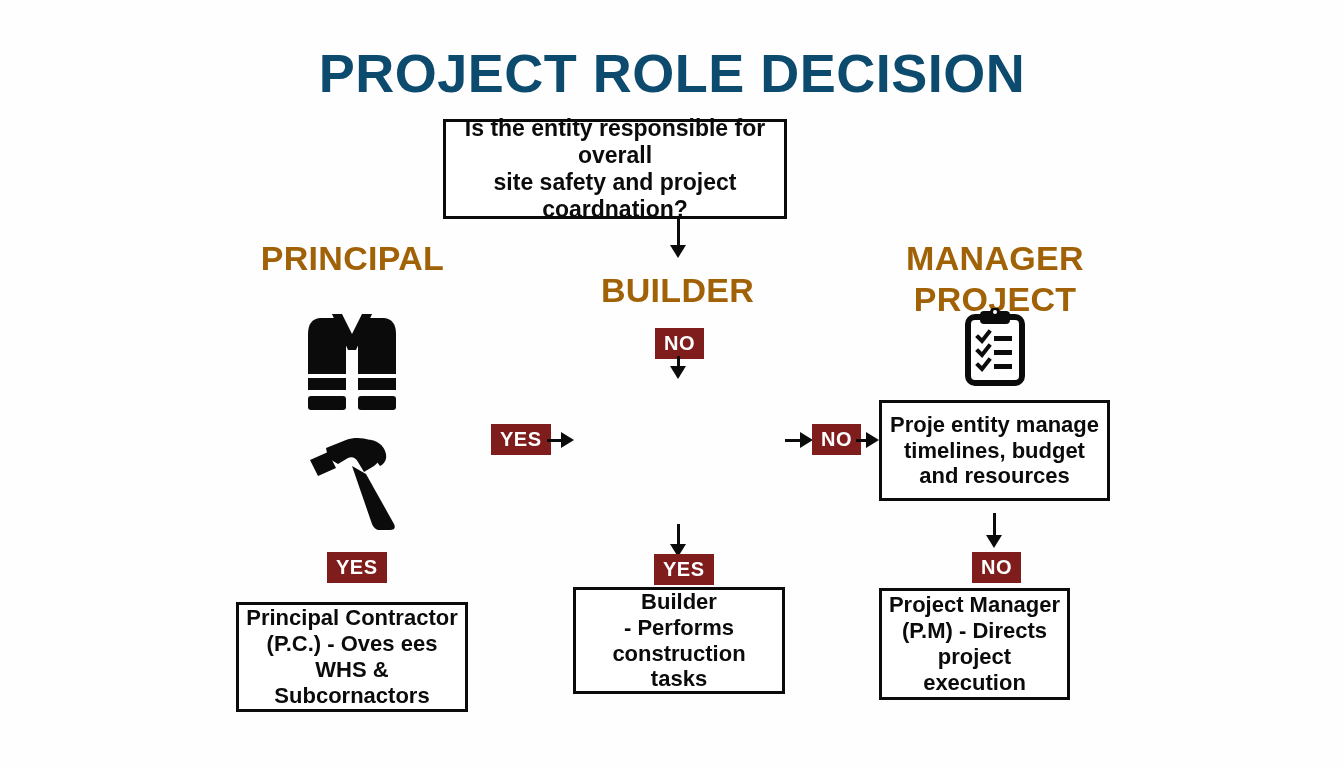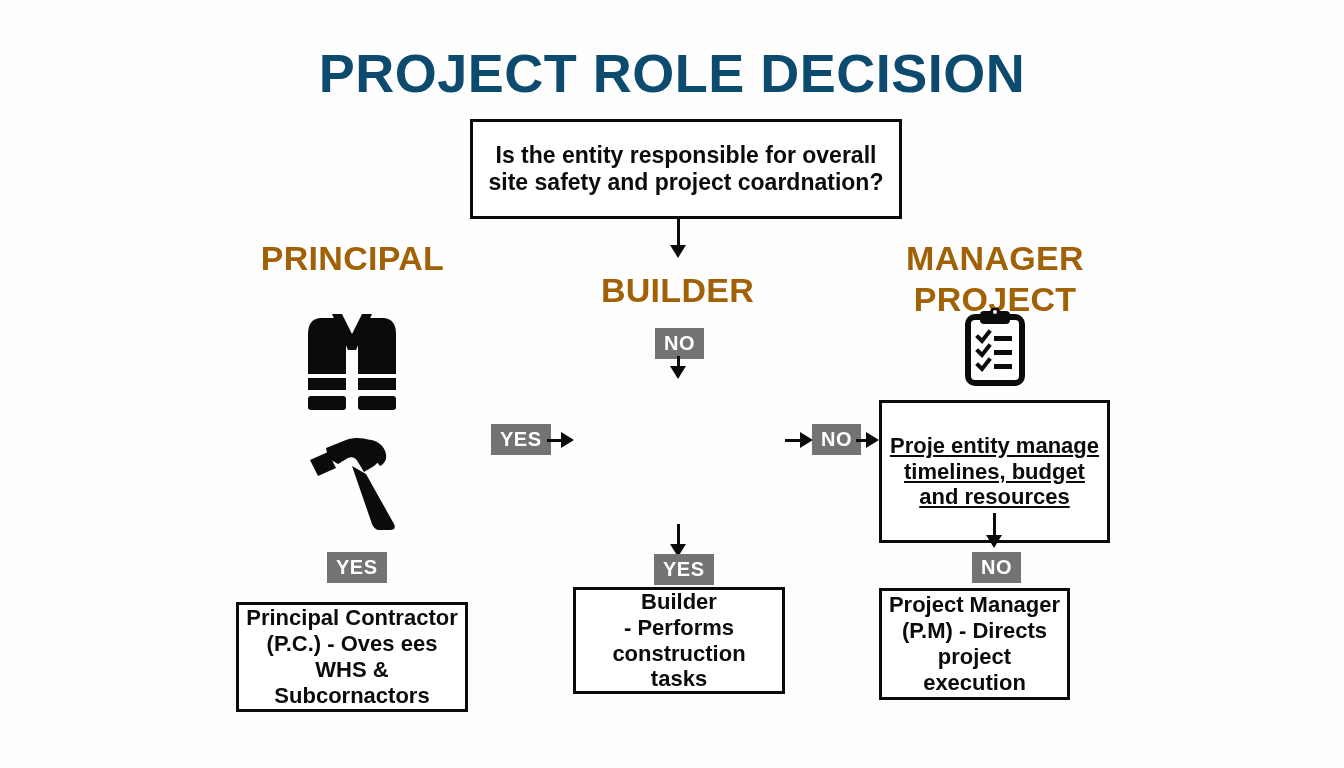--- a/index.html
+++ b/index.html
@@ -59,21 +59,21 @@
     font-weight: 700;
     line-height: 1.18;
     color: #0b0b0b;
     padding: 0 6px;
     white-space: pre-line;
   }
   .box-text.big { font-size: 23px; }
 
   
   .chip {
-    background: #737373;
+    background: #7f1d1d;
     color: #ffffff;
     font-size: 20px;
     font-weight: 800;
     line-height: 1;
     padding: 5px 9px 6px 9px;
     letter-spacing: 0.5px;
     display: inline-block;
     white-space: nowrap;
   }
 
@@ -103,21 +103,21 @@
   .icon-wrap { display: block; }
   svg { display: block; }
 </style>
 </head>
 <body>
 
 <div id="canvas">
 
   <div class="abs title">PROJECT ROLE DECISION</div>
 
-  <div class="abs box" style="left:470px; top:119px; width:432px; height:100px;justify-content:center;">
+  <div class="abs box" style="left:443px; top:119px; width:344px; height:100px;justify-content:center;">
     <div class="box-text big">Is the entity responsible for overall
 site safety and project coardnation?</div>
   </div>
 
   <div class="abs vline" style="left:677px; top:219px; height:28px;"></div>
   <div class="abs arrow-down" style="left:670px; top:245px;"></div>
 
   <div class="abs col-head" style="left:205px; top:238px; width:295px;">
     <div>PRINCIPAL</div>
   </div>
@@ -199,21 +199,21 @@
   <div class="abs chip" style="left:491px; top:424px;">YES</div>
   <div class="abs hline" style="left:547px; top:439px; width:16px;"></div>
   <div class="abs arrow-right" style="left:561px; top:432px;"></div>
 
   <div class="abs hline" style="left:785px; top:439px; width:18px;"></div>
   <div class="abs arrow-right" style="left:800px; top:432px;"></div>
   <div class="abs chip" style="left:812px; top:424px;">NO</div>
   <div class="abs hline" style="left:856px; top:439px; width:16px;"></div>
   <div class="abs arrow-right" style="left:866px; top:432px;"></div>
 
-  <div class="abs box" style="left:879px; top:400px; width:231px; height:143px;text-decoration:underline;">
+  <div class="abs box" style="left:879px; top:400px; width:231px; height:101px;">
     <div class="box-text">Proje entity manage
 timelines, budget
 and resources</div>
   </div>
 
   <div class="abs chip" style="left:327px; top:552px;">YES</div>
 
   <div class="abs box" style="left:236px; top:586px; width:232px; height:110px;margin-top:16px;">
     <div class="box-text">Principal Contractor
 (P.C.) - Oves ees

